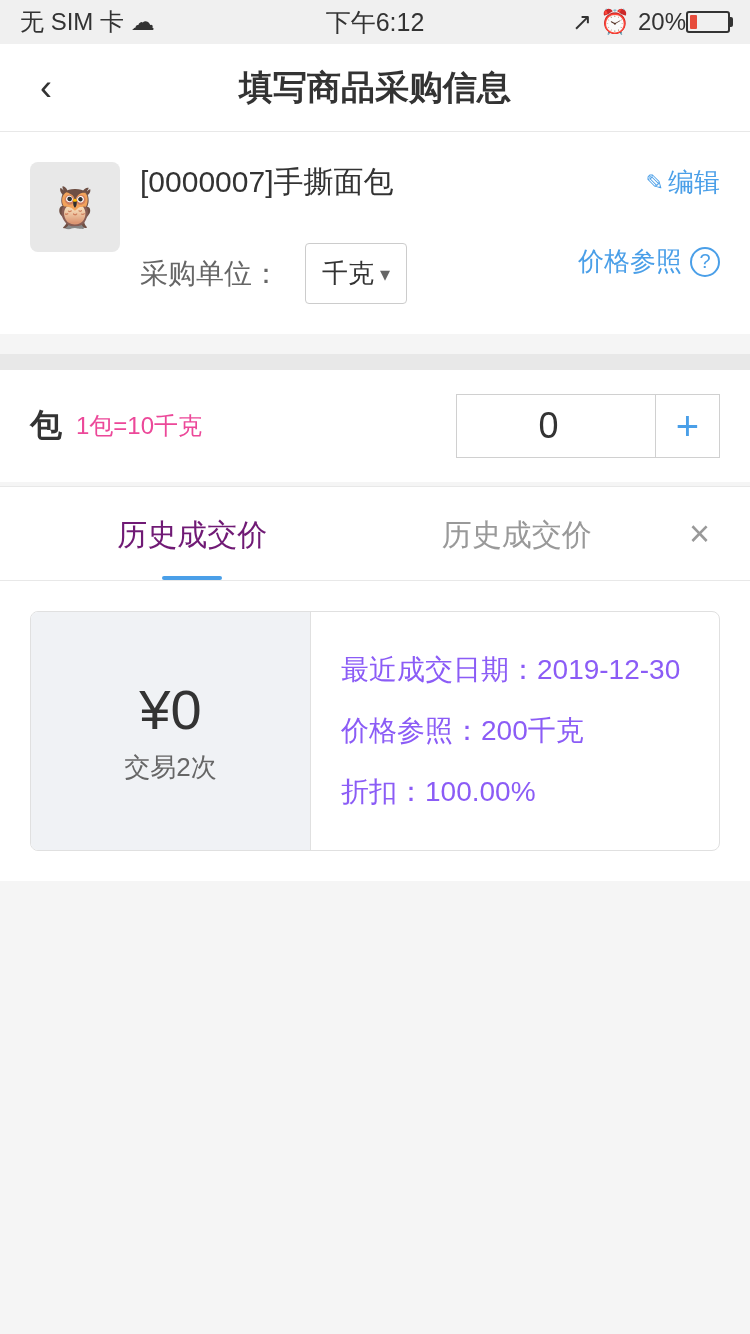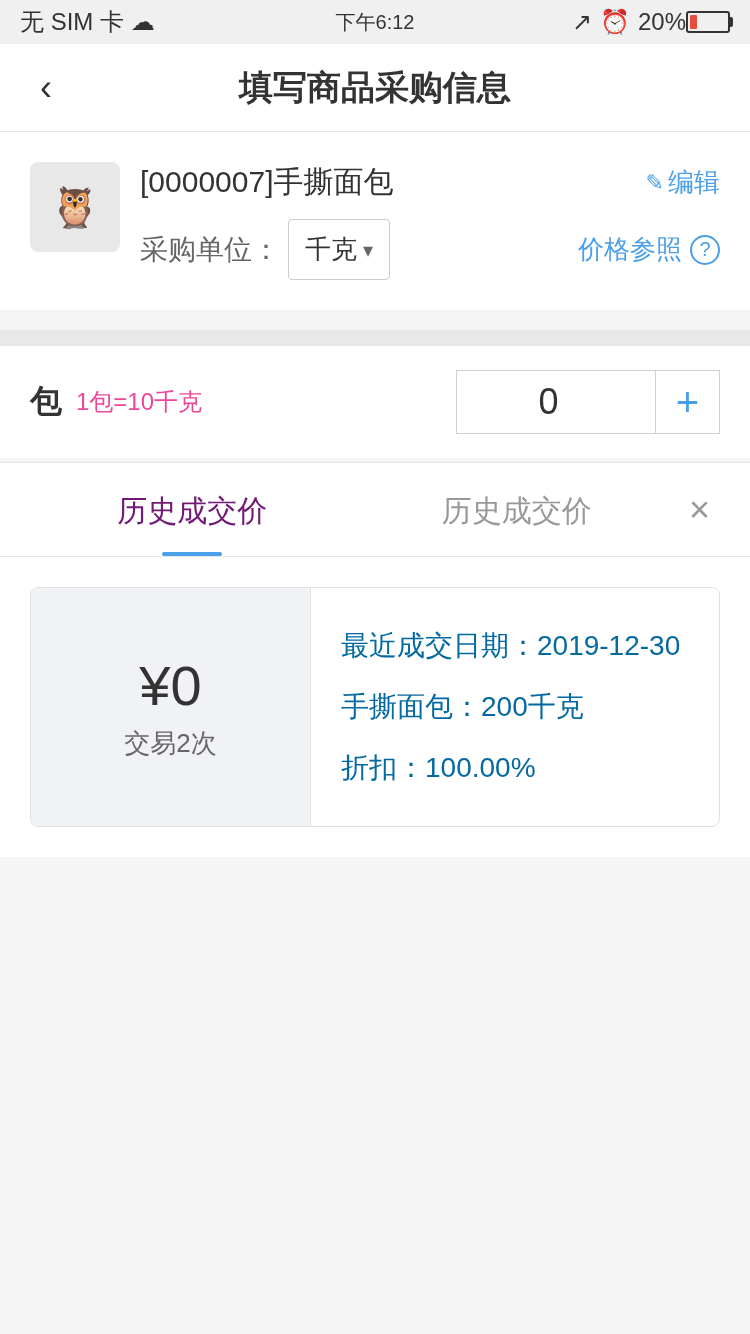--- a/index.html
+++ b/index.html
@@ -25,21 +25,21 @@
       font-size: 26px;
       color: #333;
     }
     .status-left {
       display: flex;
       align-items: center;
       gap: 8px;
       font-size: 24px;
     }
     .status-center {
-      font-size: 20px;
+      font-size: 25px;
       font-weight: 500;
       position: absolute;
       left: 50%;
       transform: translateX(-50%);
     }
     .status-right {
       display: flex;
       align-items: center;
       gap: 8px;
       font-size: 24px;
@@ -158,21 +158,22 @@
     .product-unit-row {
       display: flex;
       align-items: center;
       justify-content: space-between;
     }
     .unit-label {
       font-size: 28px;
       color: #666;
       display: flex;
       align-items: center;
-      gap: 8px;
+      gap: 25px;
+      margin-top: 24px;
     }
     .unit-select {
       border: 1px solid #ccc;
       border-radius: 4px;
       padding: 12px 16px;
       font-size: 26px;
       color: #333;
       background: #fff;
       display: flex;
       align-items: center;
@@ -341,21 +342,21 @@
     .transaction-right {
       flex: 1;
       padding: 36px 30px;
       display: flex;
       flex-direction: column;
       gap: 16px;
       justify-content: center;
     }
     .transaction-detail {
       font-size: 28px;
-      color: #0369a1;
+      color: #8b5cf6;
       line-height: 1.6;
     }
   </style>
 </head>
 <body>
 
 <div class="status-bar">
   <div class="status-left">
     <span>无 SIM 卡 ☁</span>
   </div>
@@ -436,21 +437,21 @@
     <div class="transaction-card">
       <div class="transaction-left">
         <div class="transaction-price">¥0</div>
         <div class="transaction-count">交易2次</div>
       </div>
       <div class="transaction-right">
         <div class="transaction-detail">
           <span>最近成交日期：</span><span>2019-12-30</span>
         </div>
         <div class="transaction-detail">
-          <span>手撕面包：</span><span>200千克</span>
+          <span>价格参照：</span><span>200千克</span>
         </div>
         <div class="transaction-detail">
           <span>折扣：</span><span>100.00%</span>
         </div>
       </div>
     </div>
   </div>
 </div>
 
 </body></html>

